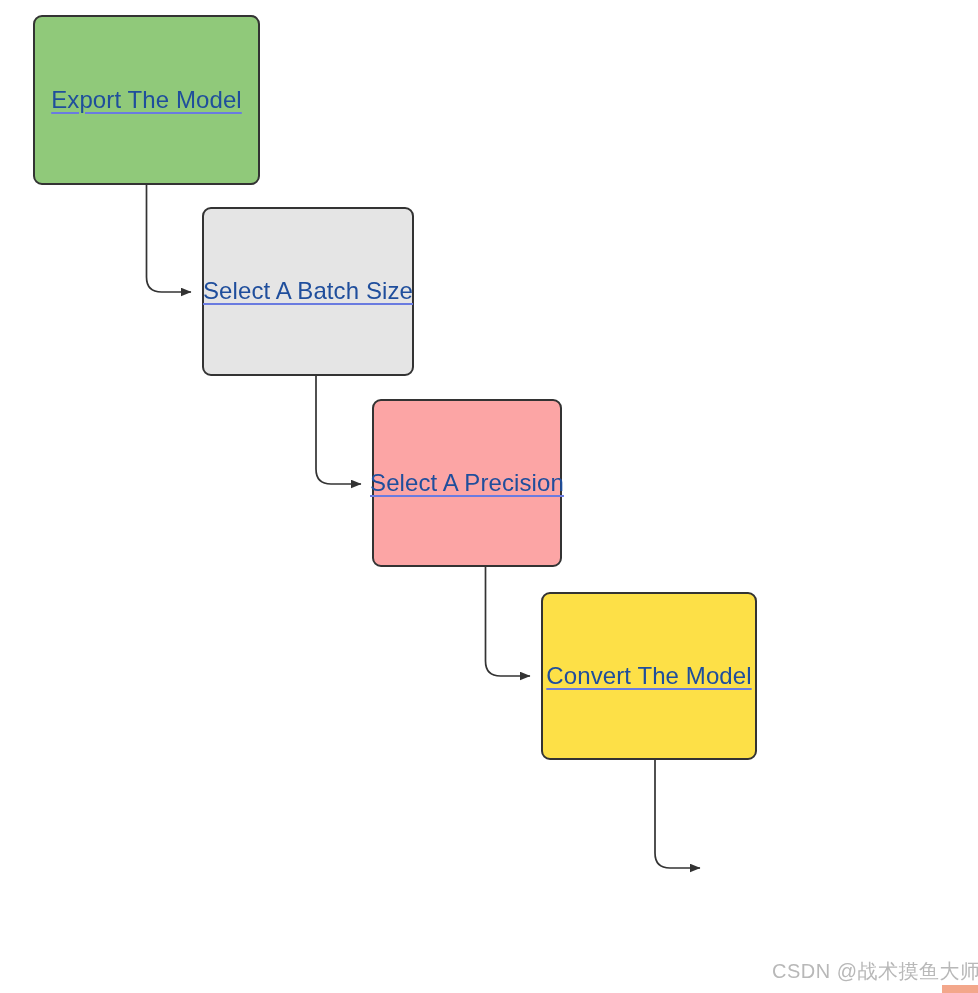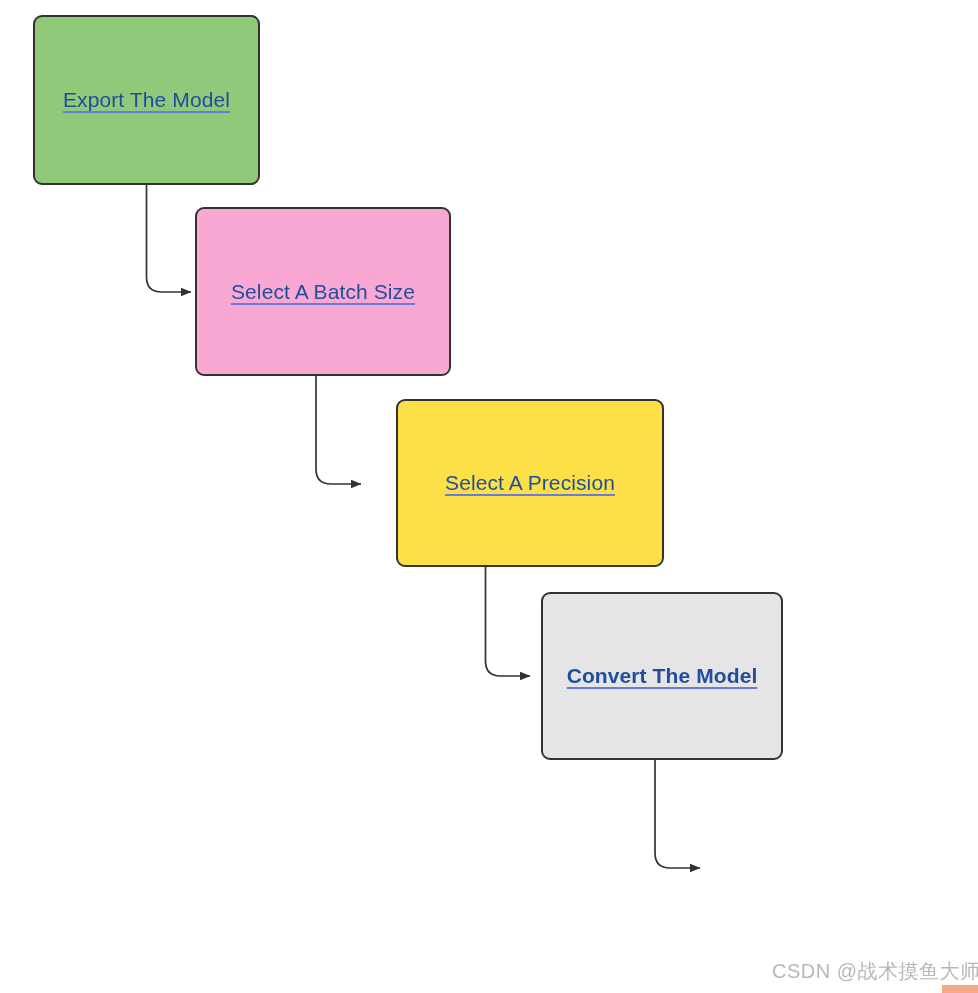--- a/index.html
+++ b/index.html
@@ -29,21 +29,21 @@
     box-sizing: border-box;
     background: #90C97A;
     border: 2.6px solid #333333;
     border-radius: 9px;
     display: flex;
     align-items: center;
     justify-content: center;
   }
   .node-label {
     font-family: "Liberation Sans", sans-serif;
-    font-size: 21px;
+    font-size: 24px;
     line-height: 1.1;
     color: #1F4E9C;
     text-decoration: underline;
     text-decoration-color: #6A7BE0;
     text-decoration-thickness: 1.6px;
     text-underline-offset: 3.5px;
     white-space: nowrap;
     letter-spacing: 0.1px;
   }
   .watermark {
@@ -77,29 +77,29 @@
     <path class="edge" fill="none" stroke="#333333" stroke-width="1.7" marker-end="url(#arrowhead)" d="M 146.5 185 L 146.5 277 Q 146.5 292 161.5 292 L 191 292"></path>
     <path class="edge" fill="none" stroke="#333333" stroke-width="1.7" marker-end="url(#arrowhead)" d="M 316 376 L 316 469 Q 316 484 331 484 L 361 484"></path>
     <path class="edge" fill="none" stroke="#333333" stroke-width="1.7" marker-end="url(#arrowhead)" d="M 485.5 567 L 485.5 661 Q 485.5 676 500.5 676 L 530 676"></path>
     <path class="edge" fill="none" stroke="#333333" stroke-width="1.7" marker-end="url(#arrowhead)" d="M 655 760 L 655 853 Q 655 868 670 868 L 700 868"></path>
   </svg>
 
   <div class="node-box" style="left: 33px; top: 15px; width: 227px; height: 170px; background: rgb(144, 201, 122); border-color: rgb(51, 51, 51);">
     <span class="node-label" style="color: rgb(31, 78, 156); text-decoration-color: rgb(106, 123, 224);">Export The Model</span>
   </div>
 
-  <div class="node-box" style="left: 195px; top: 207px; width: 256px; height: 169px; background: #f9a8d4; border-color: rgb(51, 51, 51);">
+  <div class="node-box" style="left: 202px; top: 207px; width: 212px; height: 169px; background: #e5e5e5; border-color: rgb(51, 51, 51);">
     <span class="node-label" style="color: rgb(31, 78, 156); text-decoration-color: rgb(106, 123, 224);">Select A Batch Size</span>
   </div>
 
-  <div class="node-box" style="left: 372px; top: 399px; width: 268px; height: 168px; background: #fde047; border-color: rgb(51, 51, 51); margin-left: 24px;">
+  <div class="node-box" style="left: 372px; top: 399px; width: 190px; height: 168px; background: #fca5a5; border-color: rgb(51, 51, 51);">
     <span class="node-label" style="color: rgb(31, 78, 156); text-decoration-color: rgb(106, 123, 224);">Select A Precision</span>
   </div>
 
-  <div class="node-box" style="left: 541px; top: 592px; width: 242px; height: 168px; background: #e5e5e5; border-color: rgb(51, 51, 51); font-weight: bold;">
+  <div class="node-box" style="left: 541px; top: 592px; width: 216px; height: 168px; background: #fde047; border-color: rgb(51, 51, 51);">
     <span class="node-label" style="color: rgb(31, 78, 156); text-decoration-color: rgb(106, 123, 224);">Convert The Model</span>
   </div>
 
 
   <div class="watermark" style="left: 772px; top: 958px;">CSDN @战术摸鱼大师</div>
 
   <div class="corner-chip"></div>
 
 </div>
 

